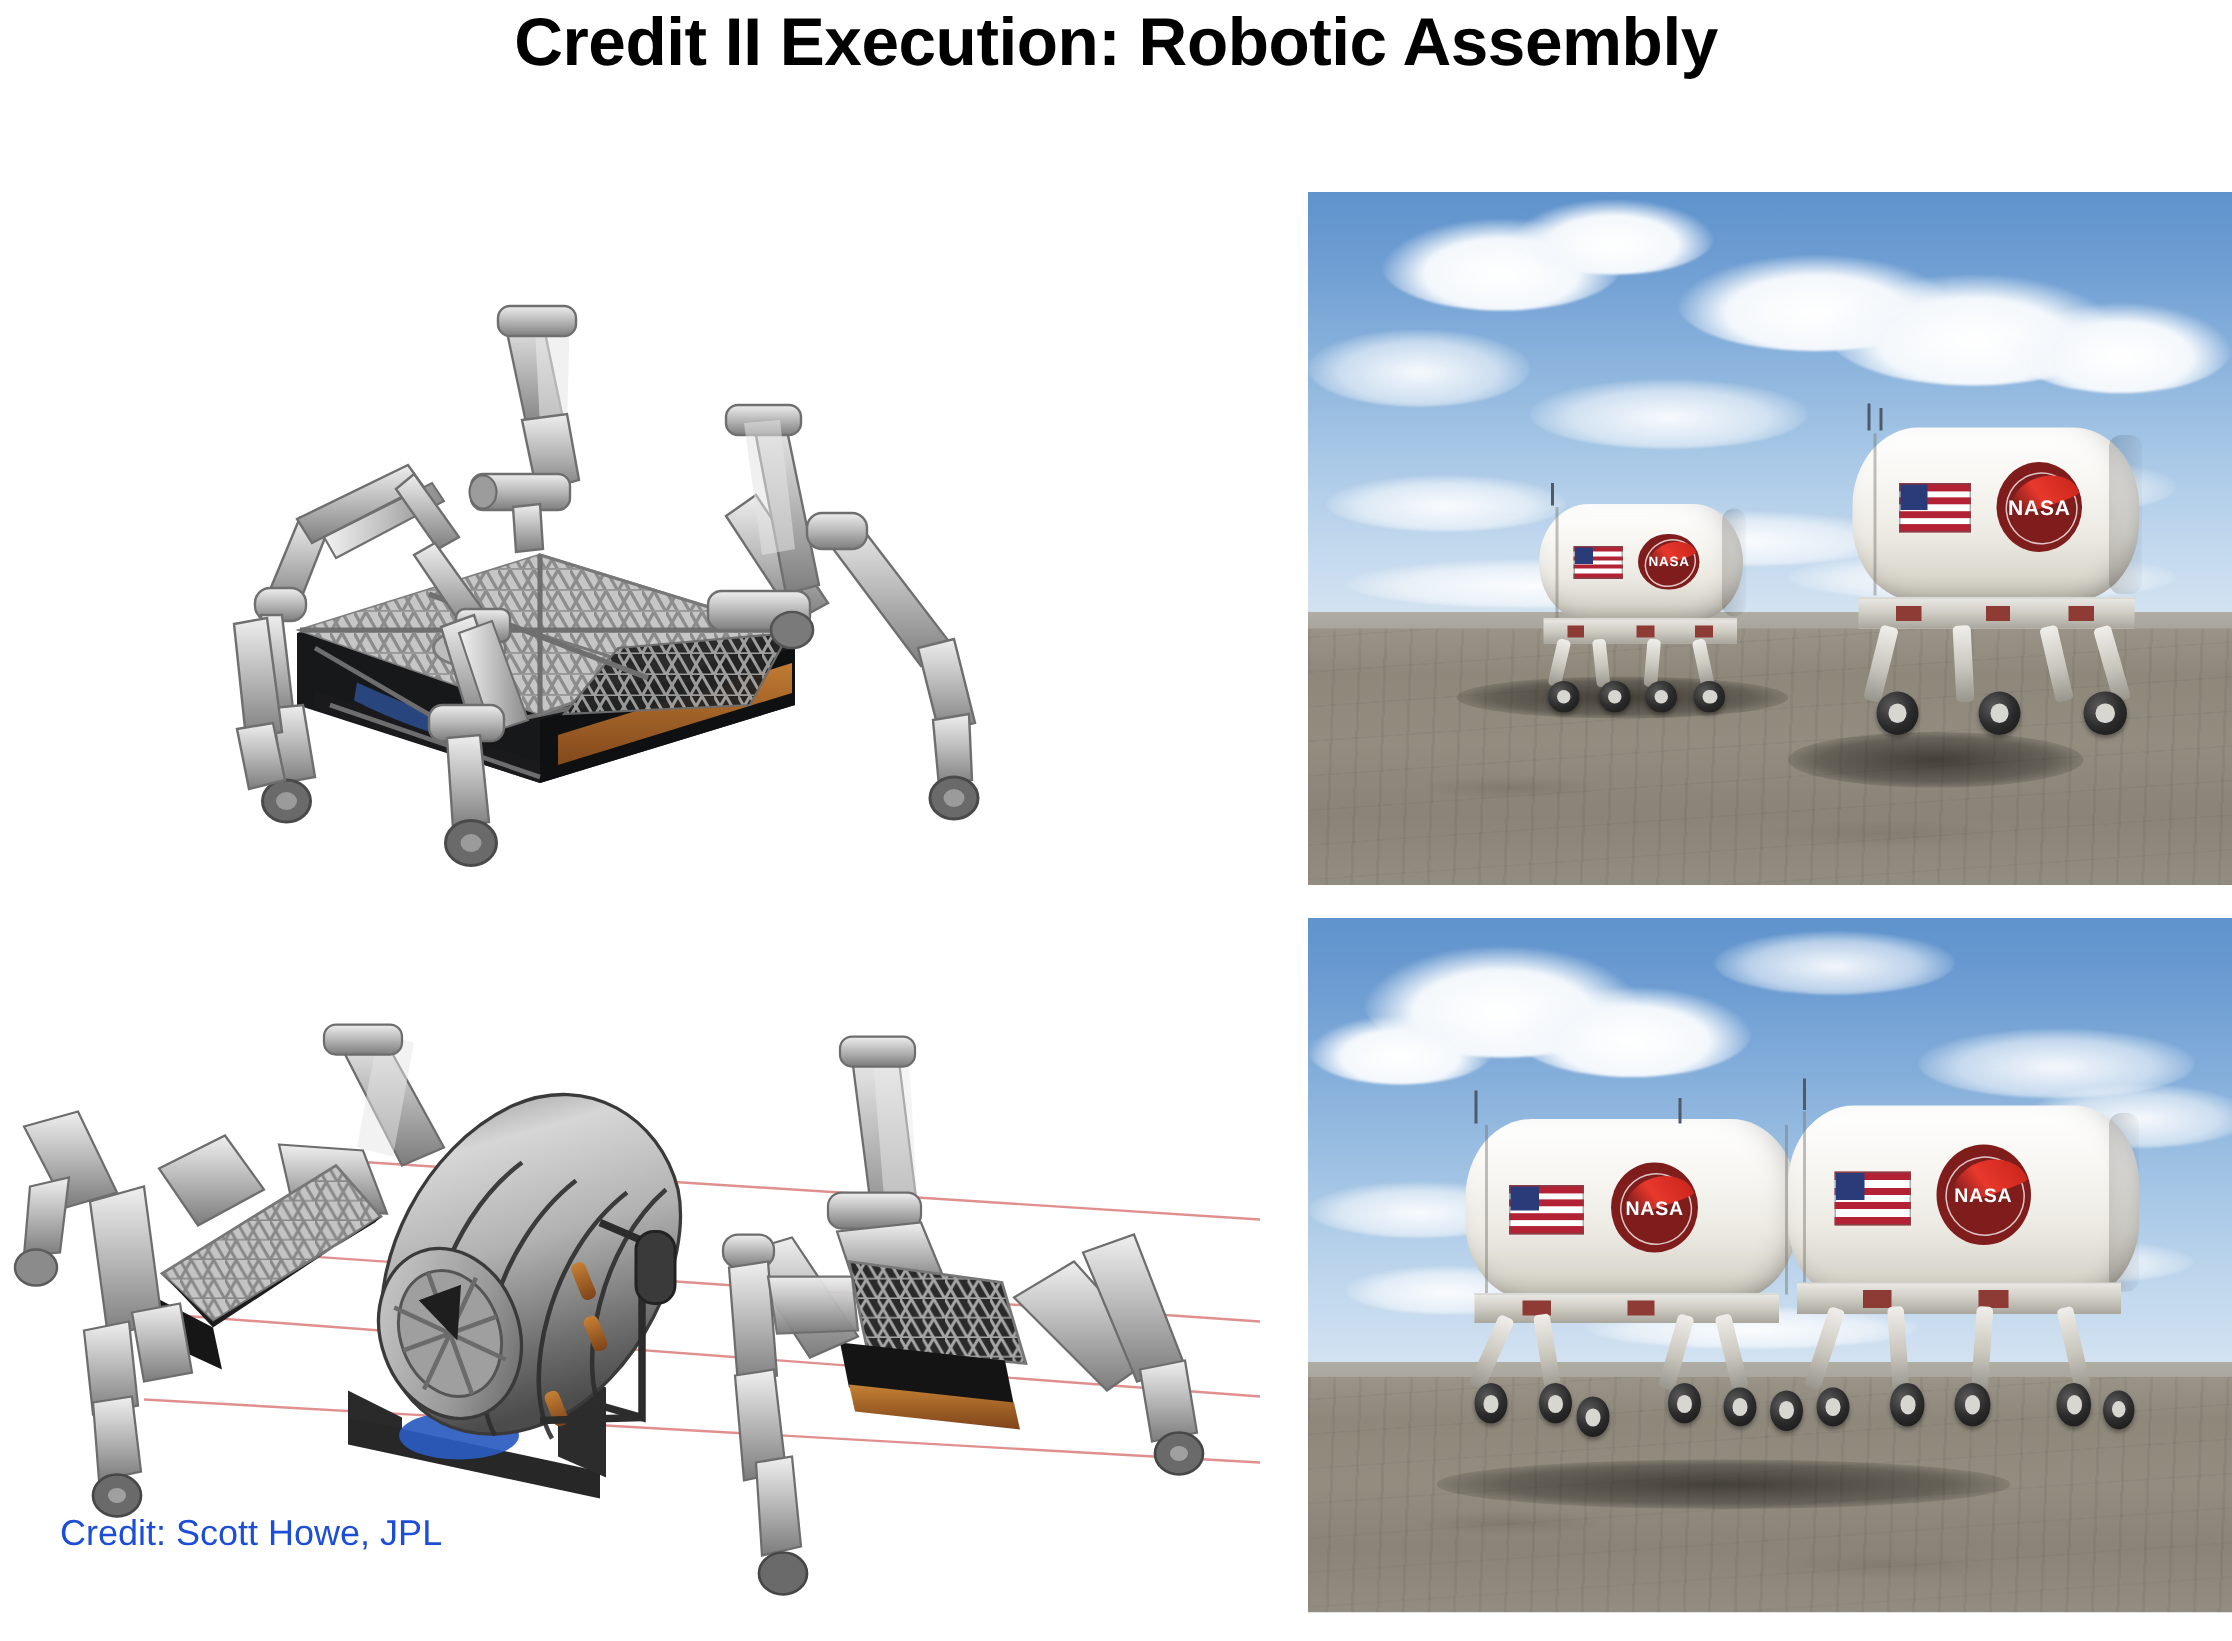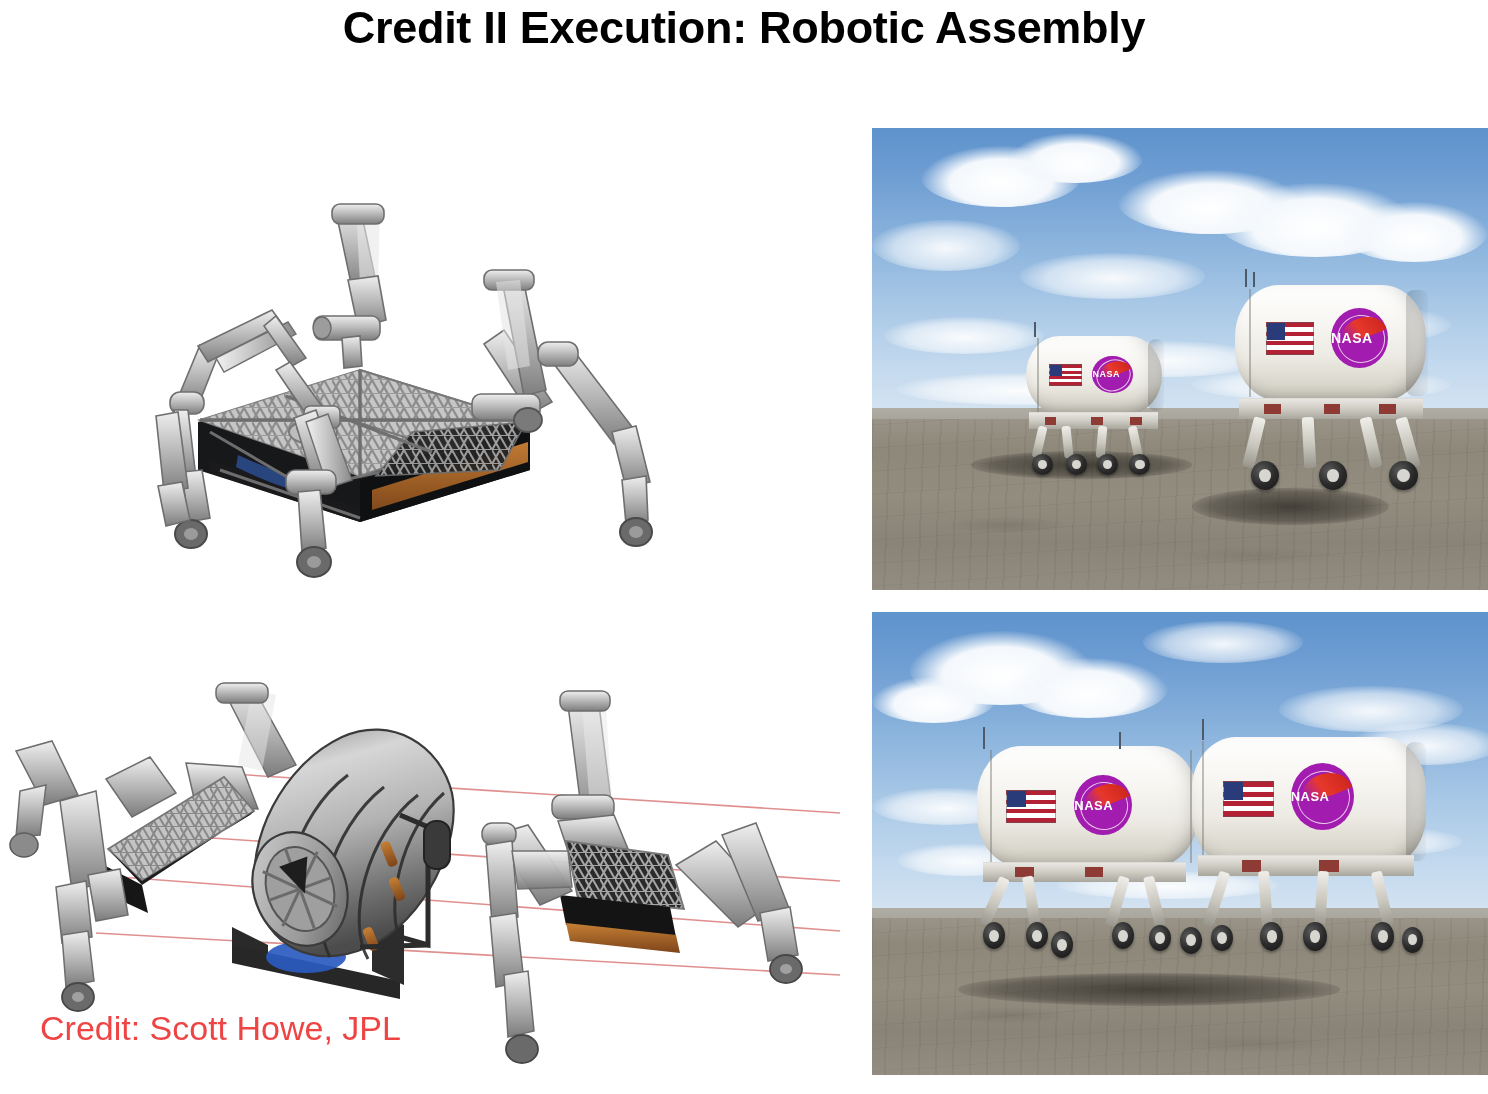--- a/index.html
+++ b/index.html
@@ -28,23 +28,23 @@
     letter-spacing: -0.3px;
     line-height: 52px;
     white-space: nowrap;
   }
 
   
   #credit-text {
     position: absolute;
     left: 40px;
     top: 1009px;
-    font-size: 34px;
+    font-size: 24px;
     font-weight: normal;
-    color: #ef4444;
+    color: #1d4ed8;
     white-space: nowrap;
   }
 
   
   .photo {
     position: absolute;
     overflow: hidden;
   }
   #photo-top-right { left: 872px; top: 128px; width: 616px; height: 462px; }
   #photo-bottom-right { left: 872px; top: 612px; width: 616px; height: 463px; }
@@ -106,22 +106,22 @@
       repeating-linear-gradient(180deg, #b22234 0 14.3%, #ffffff 14.3% 28.6%);
     border: 1px solid rgba(90,90,90,.5);
   }
   .us-flag .canton {
     position: absolute; left: 0; top: 0; width: 40%; height: 53.8%;
     background: #2a3b7a;
   }
   .nasa-logo {
     position: absolute;
     border-radius: 50%;
-    background: #a21caf;
-    display: flex; align-items: center; 
+    background: #7f1d1d;
+    display: flex; align-items: center; justify-content: center;
     overflow: hidden;
   }
   .nasa-logo .orbit {
     position: absolute; left: 10%; top: 12%; width: 80%; height: 76%;
     border: 1.5px solid rgba(255,255,255,.75);
     border-radius: 50%;
     transform: rotate(-28deg);
   }
   .nasa-logo .swoosh {
     position: absolute; left: 12%; top: 16%; width: 82%; height: 34%;

